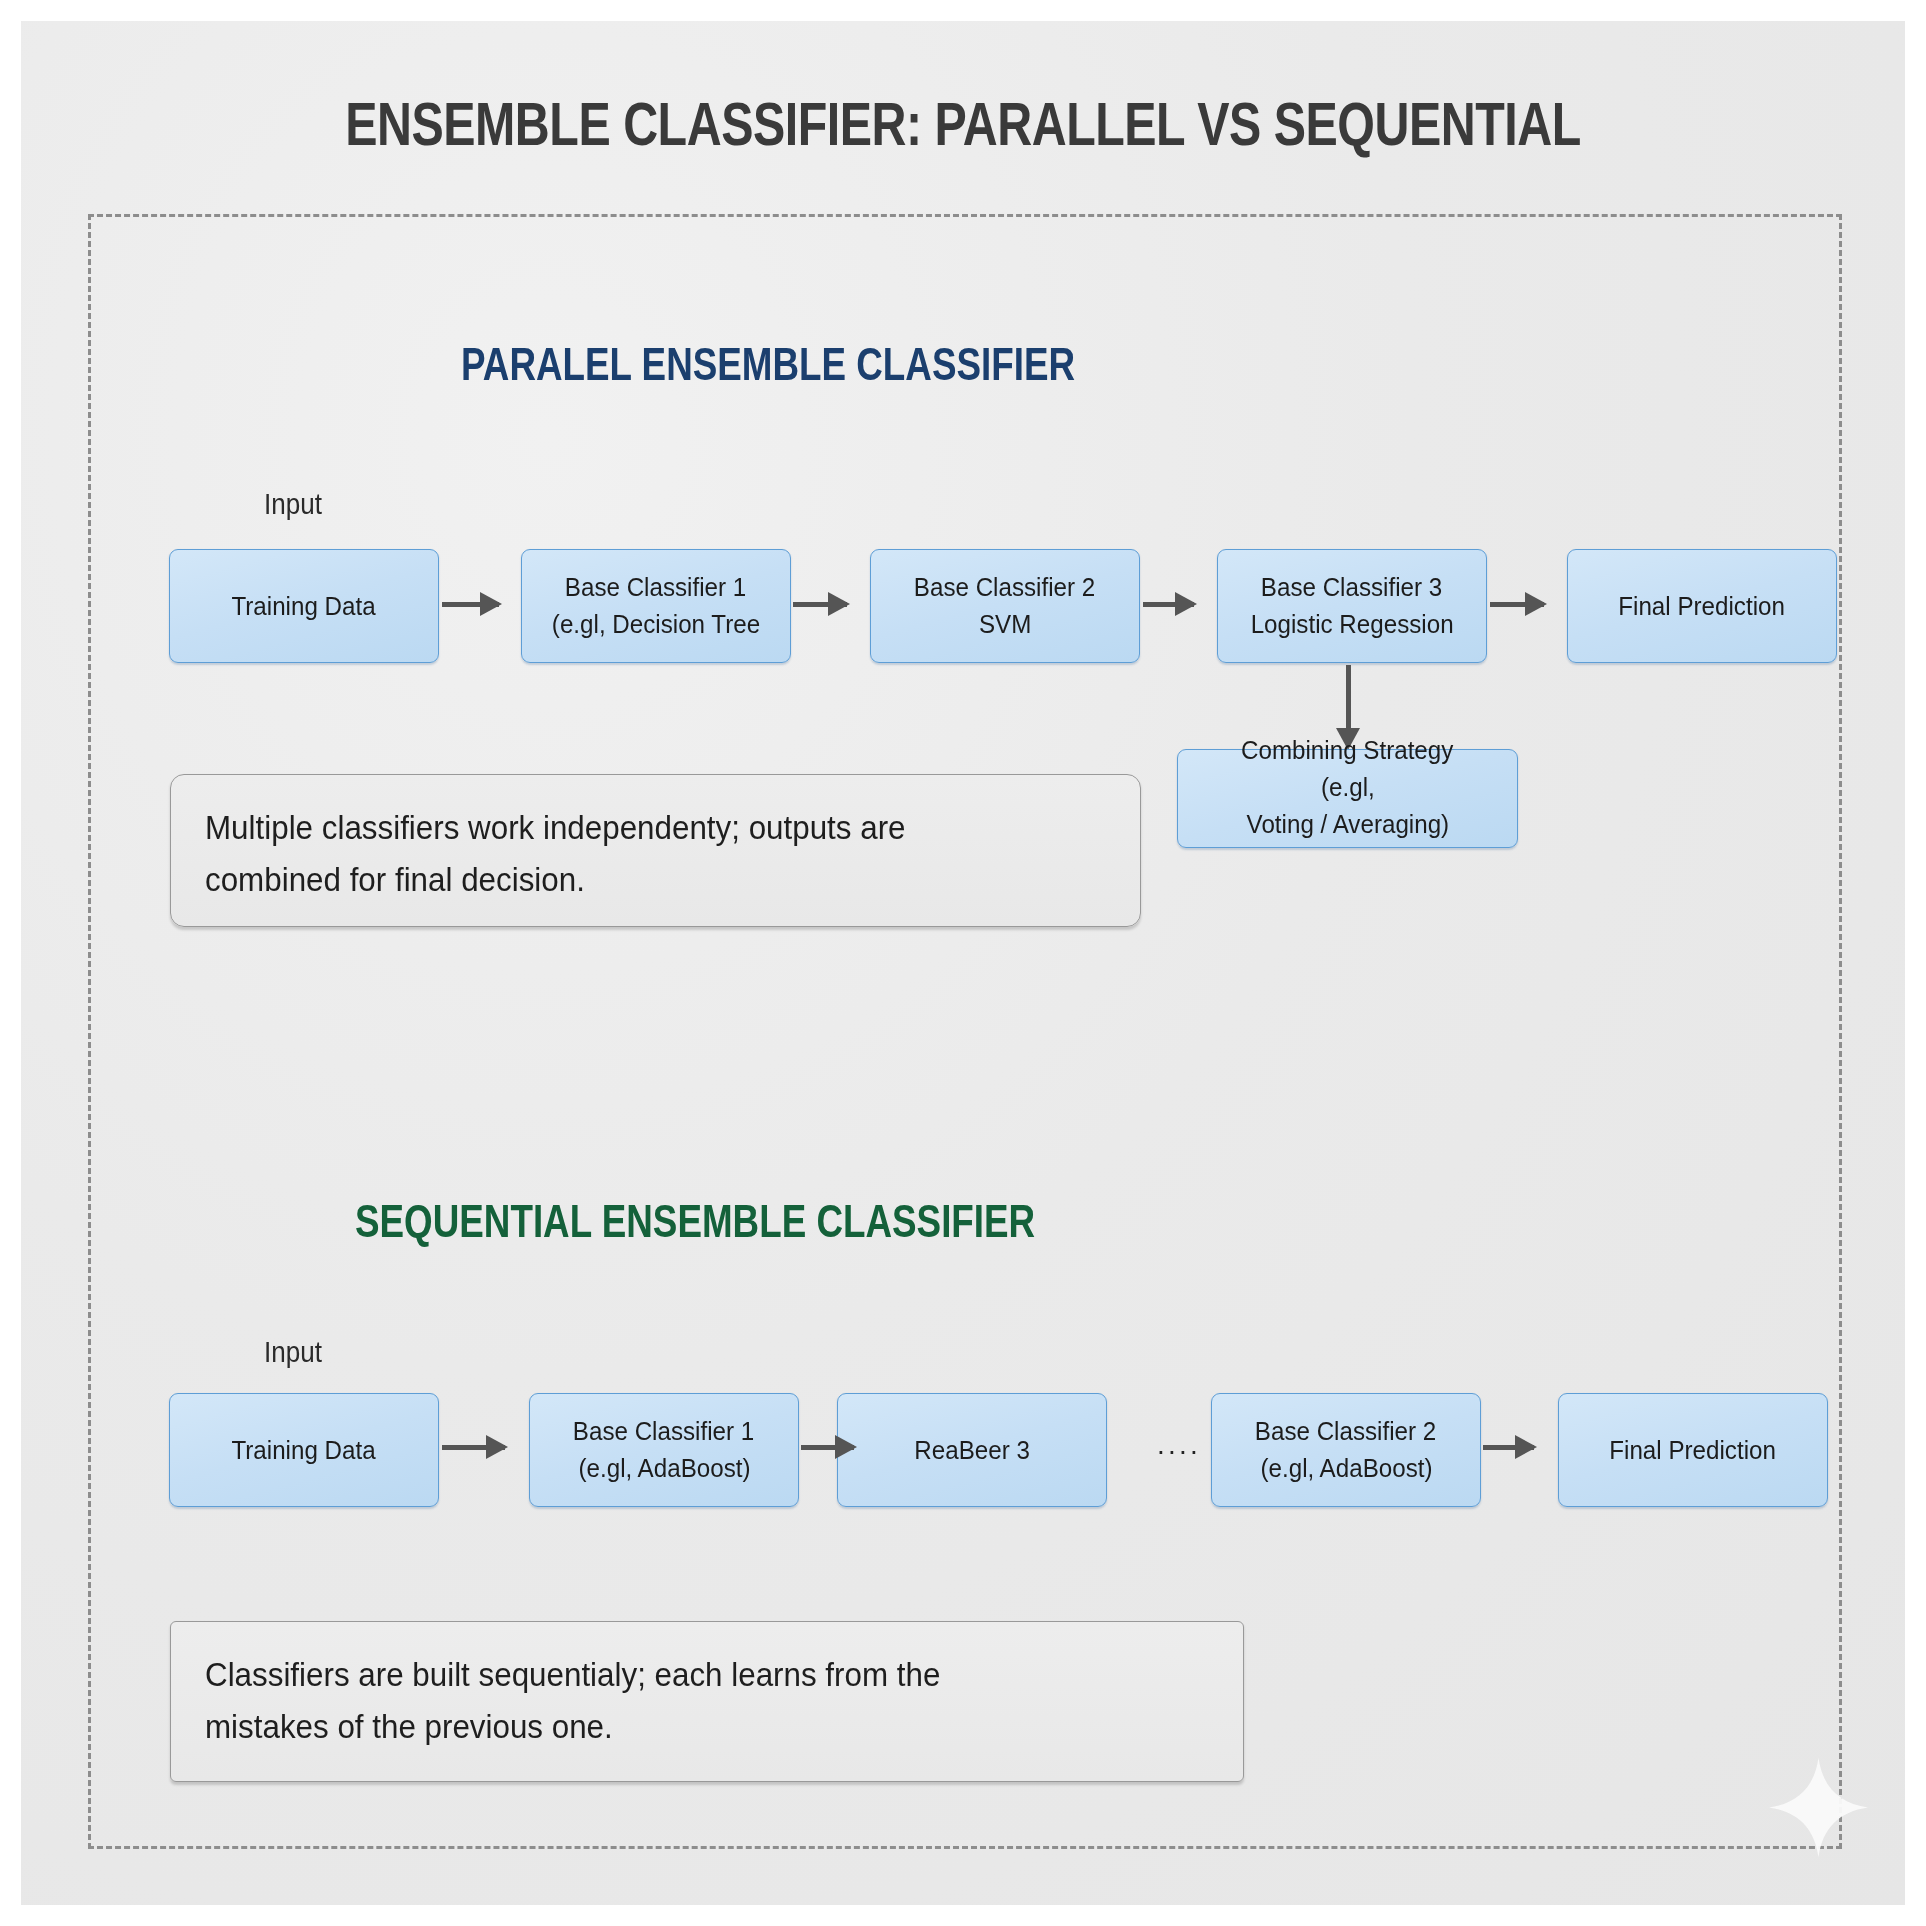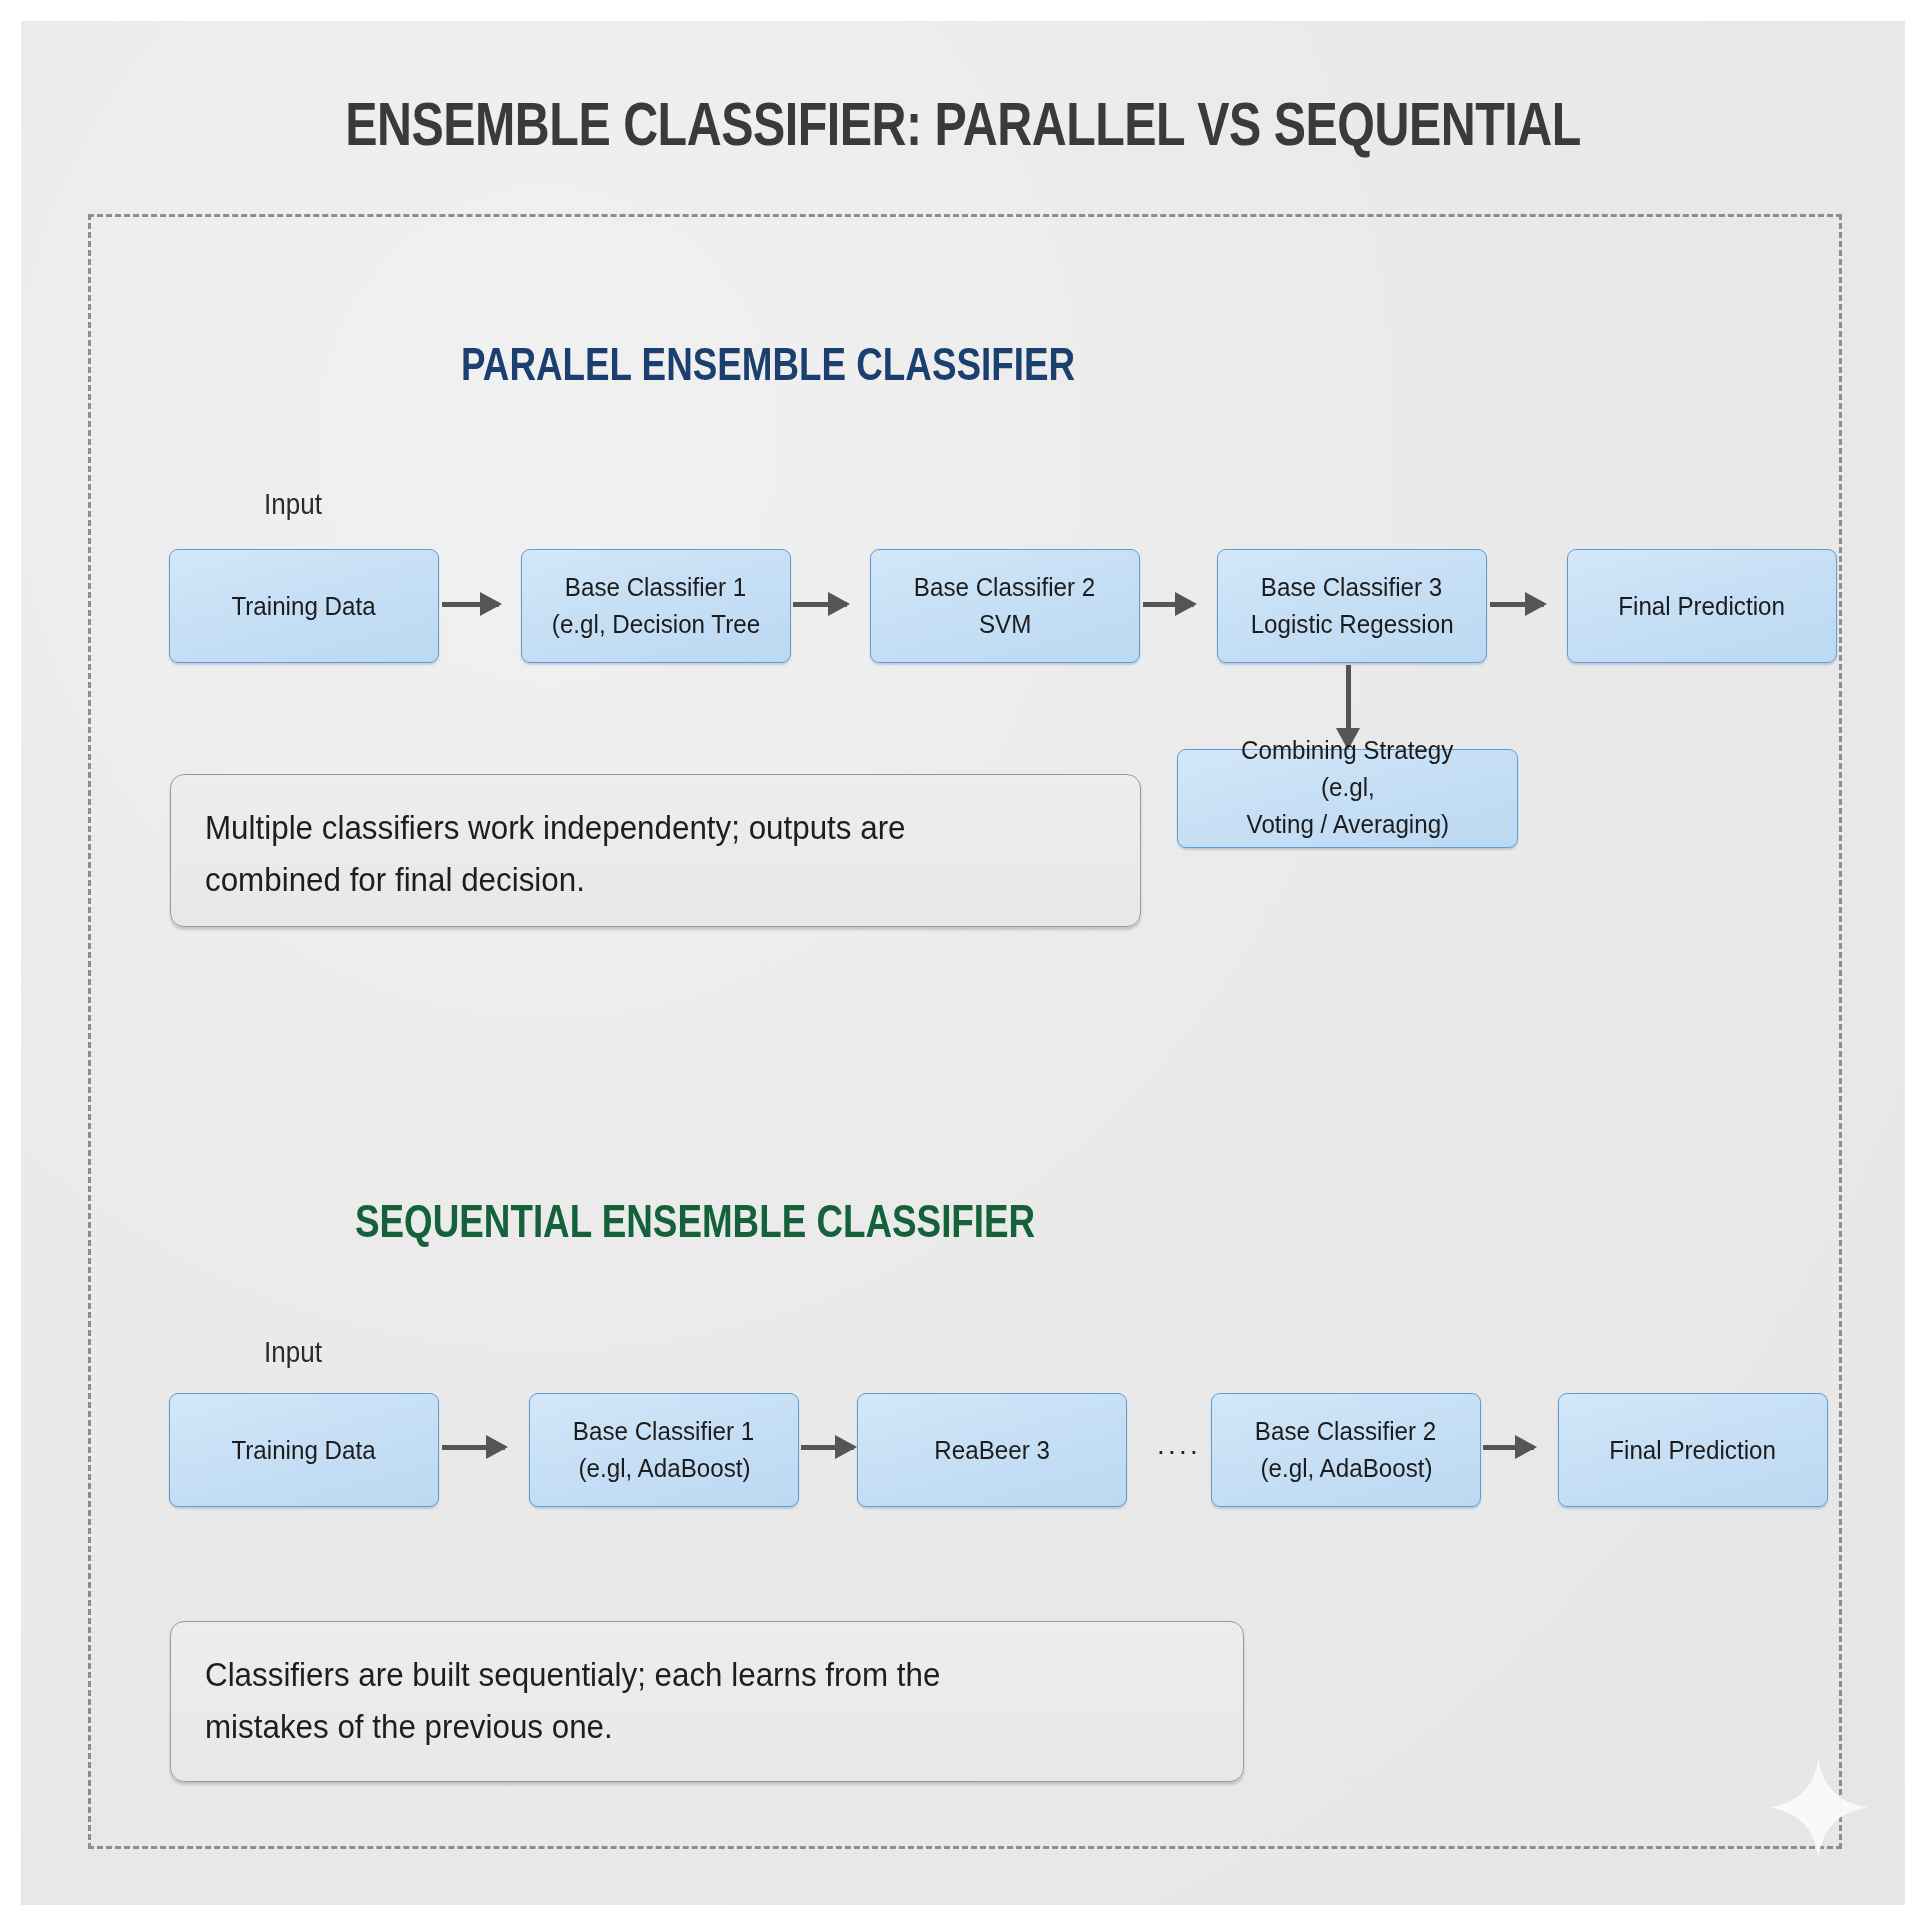--- a/index.html
+++ b/index.html
@@ -116,21 +116,21 @@
   #p-box-2 { left: 849px; top: 528px;  width: 270px; height: 114px; }
   #p-box-3 { left: 1196px; top: 528px;  width: 270px; height: 114px; }
   #p-box-4 { left: 1546px; top: 528px;  width: 270px; height: 114px; }
   #p-box-combine {
     left: 1156px; top: 728px; width: 341px; height: 99px; justify-content: flex-end;
   }
 
   
   #s-box-0 { left: 148px;  top: 1372px; width: 270px; height: 114px; }
   #s-box-1 { left: 508px;  top: 1372px; width: 270px; height: 114px; }
-  #s-box-2 { left: 836px; top: 1372px; width: 270px; height: 114px; justify-content: center; }
+  #s-box-2 { left: 816px; top: 1372px; width: 270px; height: 114px; justify-content: center; }
   #s-box-3 { left: 1190px; top: 1372px; width: 270px; height: 114px; }
   #s-box-4 { left: 1537px; top: 1372px; width: 270px; height: 114px; }
 
   
   .arrow-h {
     position: absolute;
     height: 5.1px;
     background: #555555;
     top: 581px;
   }
@@ -193,21 +193,21 @@
     border-radius: 14px;
     box-shadow: 0 2.6px 2.6px rgba(0,0,0,0.16);
     padding: 27px 34px;
     font-size: 33px;
     line-height: 1.58;
     color: #1e1e1e;
     font-family: "Liberation Sans Narrow", "Liberation Sans", sans-serif;
   }
   .note-box span { display: block; transform: scaleX(0.95); transform-origin: left center; }
   #note-parallel   { left: 149px; top: 753px; width: 971px; height: 153px; }
-  #note-sequential { left: 149px; top: 1600px; width: 1074px; height: 161px; }
+  #note-sequential { left: 149px; top: 1600px; width: 1074px; height: 161px; border-radius: 6px; }
 
   
   #sparkle {
     position: absolute;
     left: 1746px;
     top: 1735px;
     width: 103px;
     height: 103px;
     opacity: 0.95;
   }

